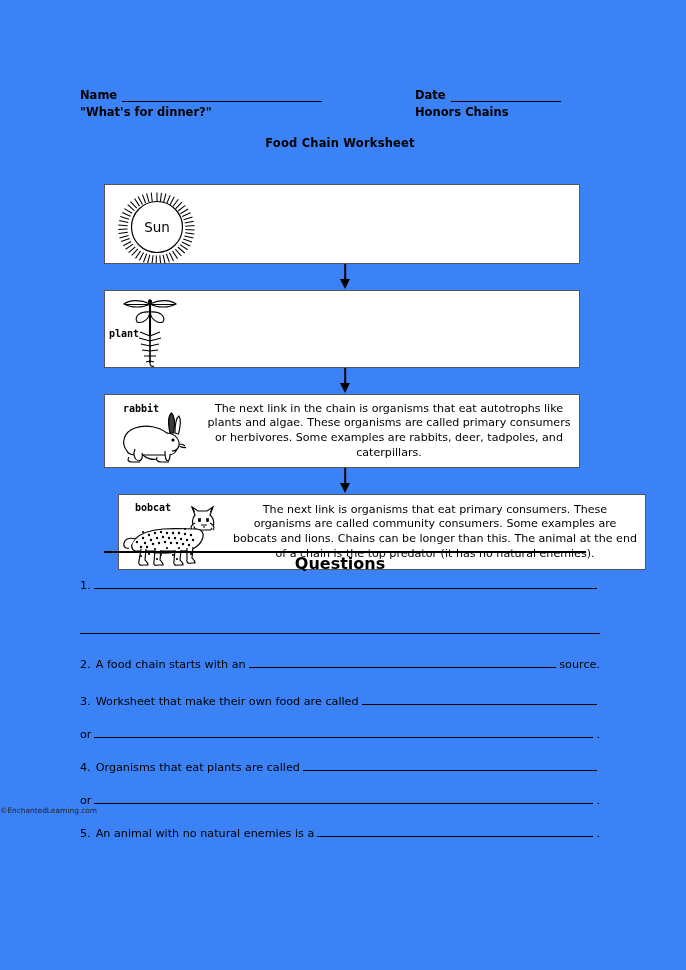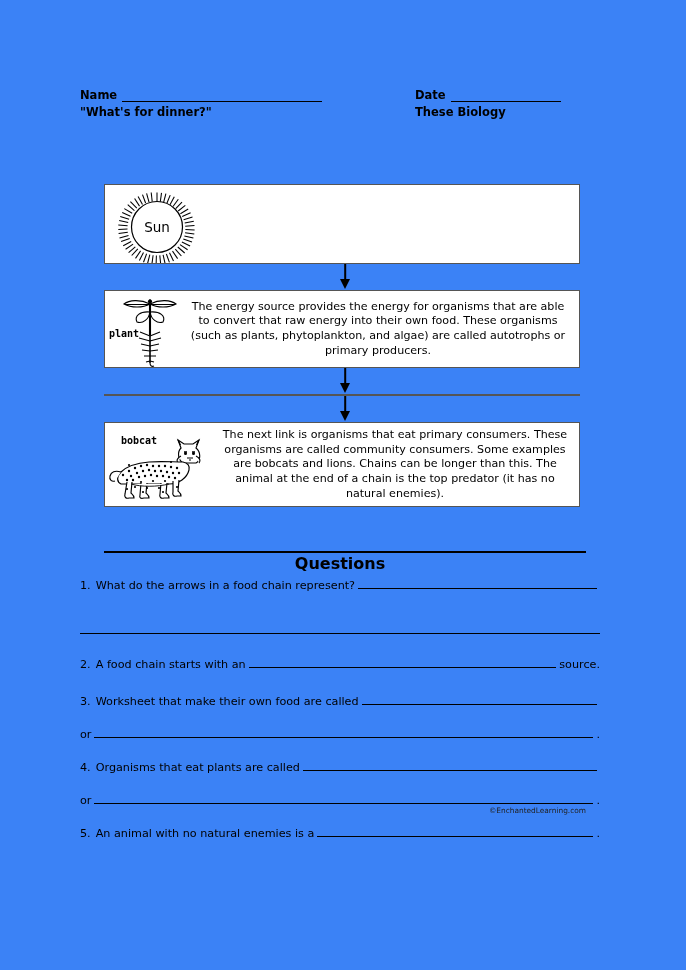--- a/index.html
+++ b/index.html
@@ -91,21 +91,21 @@
   }
   .fbox {
     border: 1.3px solid #555;
     box-sizing: border-box;
     display: flex;
     align-items: center;
     background: #fff;
     width: 476px;
     position: relative;
   }
-  .fbox.wide { width: 476px; }
+  .fbox.wide { width: 528px; margin-left: 14px; }
 
   .fig {
     flex: 0 0 auto;
     display: flex;
     align-items: flex-end;
     justify-content: center;
     position: relative;
   }
   .fig-sun   { width: 104px; height: 78px; }
   .fig-plant { width: 78px;  height: 76px; }
@@ -194,21 +194,21 @@
   }
   .sp-a { height: 30px; }
   .sp-b { height: 22px; }
   .sp-c { height: 18px; }
 
   .copyright {
     position: absolute;
     left: 0;
     top: 806px;
     width: 586px;
-    text-align: right;
+    text-align: left;
     font-size: 7.4px;
     font-family: "DejaVu Sans", sans-serif;
     color: #222;
   }
 </style>
 </head>
 <body>
 
 <div class="page">
 
@@ -218,25 +218,26 @@
         <span>Name</span>
         <span class="rule-inline name-rule"></span>
       </div>
       <div class="hdr-right">
         <span>Date</span>
         <span class="rule-inline date-rule"></span>
       </div>
     </div>
     <div class="hdr-row2">
       <div class="hdr-left">"What's for dinner?"</div>
-      <div class="hdr-right">These Biology</div>
+      <div class="hdr-right">Honors Chains</div>
     </div>
   </div>
 
   <div class="title-block">
+    <div class="wk-title">Food Chain Worksheet</div>
   </div>
 
   <div class="flow">
 
     <div class="fbox">
       <div class="fig fig-sun">
         <svg width="86" height="72" viewBox="0 0 86 72">
           <g stroke="#000" stroke-width="1.1" fill="none">
             <g id="rays">
               <line x1="43" y1="36" x2="43" y2="36"></line>
@@ -330,29 +331,58 @@
             <path d="M43 46 L 32 43 M43 46 L 54 43"></path>
             <path d="M43 51 L 34 49 M43 51 L 52 49"></path>
             <path d="M43 56 L 35 55 M43 56 L 51 55"></path>
             <path d="M43 61 L 37 61 M43 61 L 49 61"></path>
             <path d="M43 66 L 39 67 M43 66 L 47 67"></path>
             <path d="M43 68 C 43 71, 45 72, 47 71"></path>
           </g>
           <text x="2" y="42" font-family="DejaVu Sans Mono, monospace" font-size="10" font-weight="bold" fill="#000">plant</text>
         </svg>
       </div>
-      <div class="passage">The energy source provides the energy for organisms that are able to convert that raw energy into their own food.  These organisms (such as plants, phytoplankton, and algae) are called autotrophs or primary producers.</div>
     </div>
 
     <div class="connector">
       <div class="stem"></div>
       <div class="head"></div>
     </div>
 
     <div class="fbox">
+      <div class="fig fig-rab">
+        <svg width="96" height="68" viewBox="0 0 96 68">
+          <text x="16" y="13" font-family="DejaVu Sans Mono, monospace" font-size="10" font-weight="bold" fill="#000">rabbit</text>
+          <g stroke="#000" fill="#fff" stroke-width="1.15">
+
+            <path d="M63 34 C 61 25, 61 17, 64.5 14 C 68 17, 68 26, 66.5 34 Z" fill="#3a3a3a"></path>
+            <path d="M68 34 C 68 26, 69 19, 72 17 C 74.5 21, 73 29, 71.5 35 Z" fill="#fff"></path>
+
+            <path d="M20 52 C 14 45, 16 33, 28 29 C 40 25, 52 28, 60 34
+                     C 66 38, 70 44, 70 48 C 70 53, 66 56, 60 56
+                     L 30 56 C 24 56, 21 55, 20 52 Z"></path>
+
+            <path d="M60 34 C 66 34, 71 38, 72 43 C 73 48, 70 52, 65 52"></path>
+
+            <circle cx="66" cy="41" r="1.6" fill="#000" stroke="none"></circle>
+
+            <path d="M72.5 45 C 75 45, 77 46, 78 47" stroke-width="1.1"></path>
+            <path d="M73 47.5 C 75.5 48.5, 77.5 49, 79 48.5" fill="#2e2e2e" stroke="#000"></path>
+
+            <path d="M58 52 C 58 57, 58 60, 60 62 C 62 62, 63 60, 63 56"></path>
+
+            <path d="M28 50 C 26 55, 27 60, 31 62 C 35 62, 36 58, 35 54"></path>
+            <path d="M36 56 C 40 60, 46 61, 50 60"></path>
+
+            <path d="M22 58 C 20 61, 21 63, 25 63 L 33 63"></path>
+            <path d="M50 58 C 49 61, 50 63, 54 63 L 62 63"></path>
+          </g>
+        </svg>
+      </div>
+      <div class="passage">The next link in the chain is organisms that eat autotrophs like plants and algae.  These organisms are called primary consumers or herbivores.  Some examples are rabbits, deer, tadpoles, and caterpillars.</div>
     </div>
 
     <div class="connector">
       <div class="stem"></div>
       <div class="head"></div>
     </div>
 
     <div class="fbox wide">
       <div class="fig fig-bob">
         <svg width="108" height="70" viewBox="0 0 108 70">
@@ -434,21 +464,20 @@
     </div>
   </div>
 
   <div class="qrule"></div>
   <div class="q-head">Questions</div>
 
   <div class="questions">
 
     <div class="qline">
       <span class="qtext">1.</span>
-      <span class="qtext" style="padding-left:5px">What do the arrows in a food chain represent?</span>
       <span class="qfill"></span>
     </div>
     <div class="sp-a"></div>
     <div class="qline">
       <span class="fullrule"></span>
     </div>
 
     <div class="sp-b"></div>
     <div class="qline">
       <span class="qtext">2.</span>

